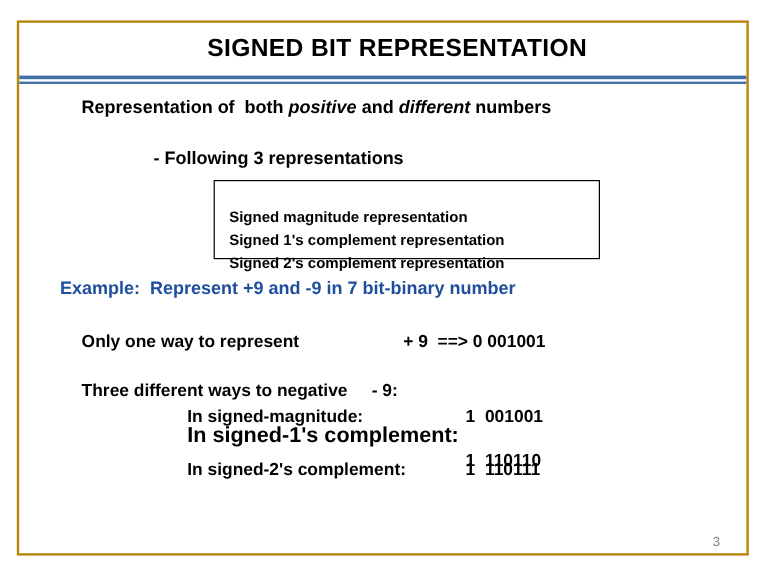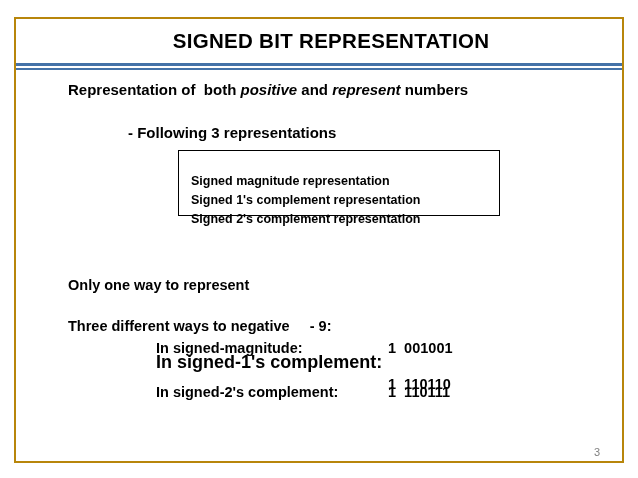--- a/index.html
+++ b/index.html
@@ -156,32 +156,34 @@
 
   <div class="frame"></div>
 
   <div class="title-band">
     <div class="title-text">SIGNED BIT REPRESENTATION</div>
   </div>
 
   <div class="rule-top"></div>
   <div class="rule-bottom"></div>
 
-  <div class="line l-rep"><span>Representation of  both </span><span class="ital">positive</span><span> and </span><span class="ital">represent</span><span> numbers</span></div>
+  <div class="line l-rep"><span>Representation of  both </span><span class="ital">positive</span><span> and </span><span class="ital">different</span><span> numbers</span></div>
 
   <div class="line l-follow">- Following 3 representations</div>
 
   <div class="rep-box">
     <div>Signed magnitude representation</div>
     <div>Signed 1's complement representation</div>
     <div>Signed 2's complement representation</div>
   </div>
 
+  <div class="line l-example">Example:  Represent +9 and -9 in 7 bit-binary number</div>
 
   <div class="line l-only">Only one way to represent</div>
+  <div class="line l-only-val">+ 9  ==&gt; 0 001001</div>
 
   <div class="line l-three">Three different ways to negative     - 9:</div>
 
   <div class="line l-sm-label">In signed-magnitude:</div>
   <div class="line l-sm-val">1  001001</div>
 
   <div class="line l-1c-label">In signed-1's complement:</div>
   <div class="line l-1c-val">1  110110</div>
 
   <div class="line l-2c-label">In signed-2's complement:</div>

